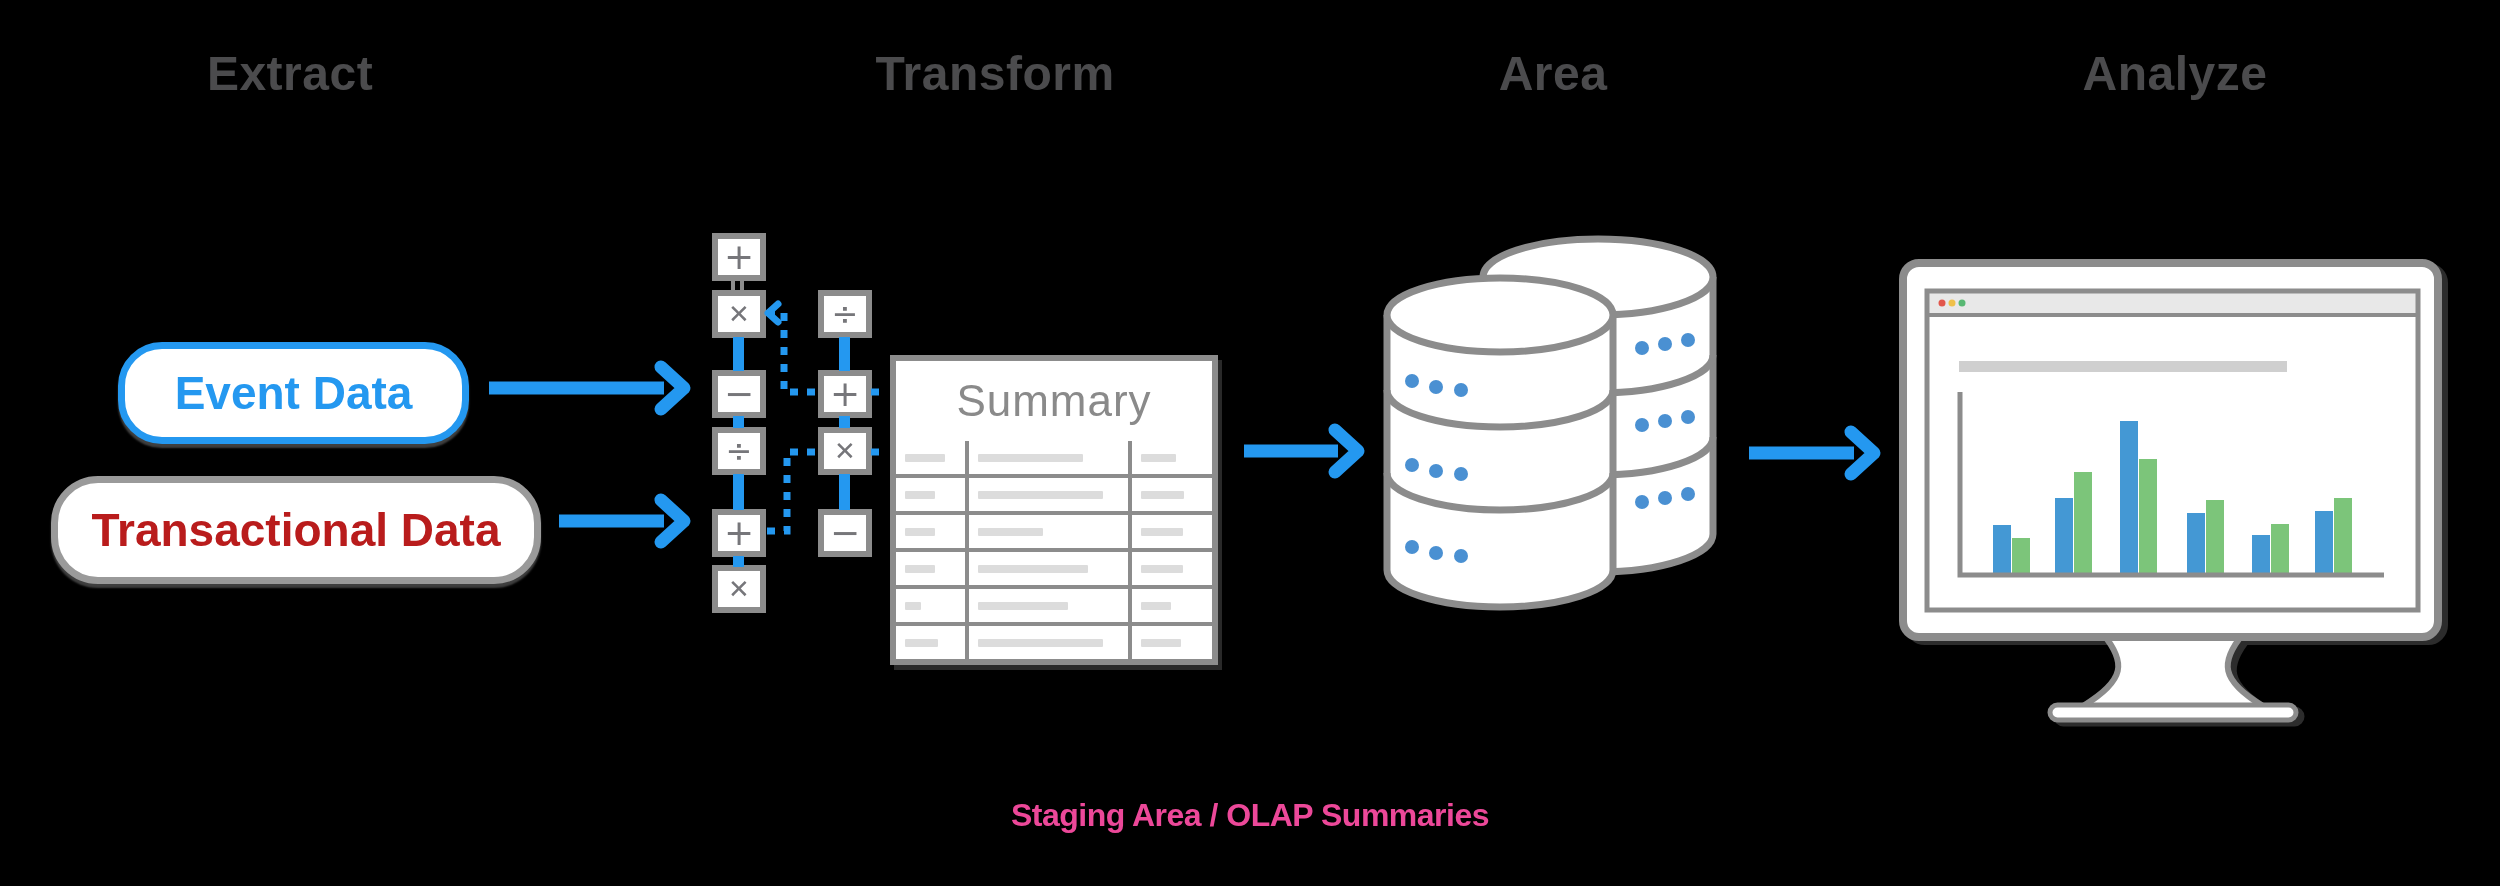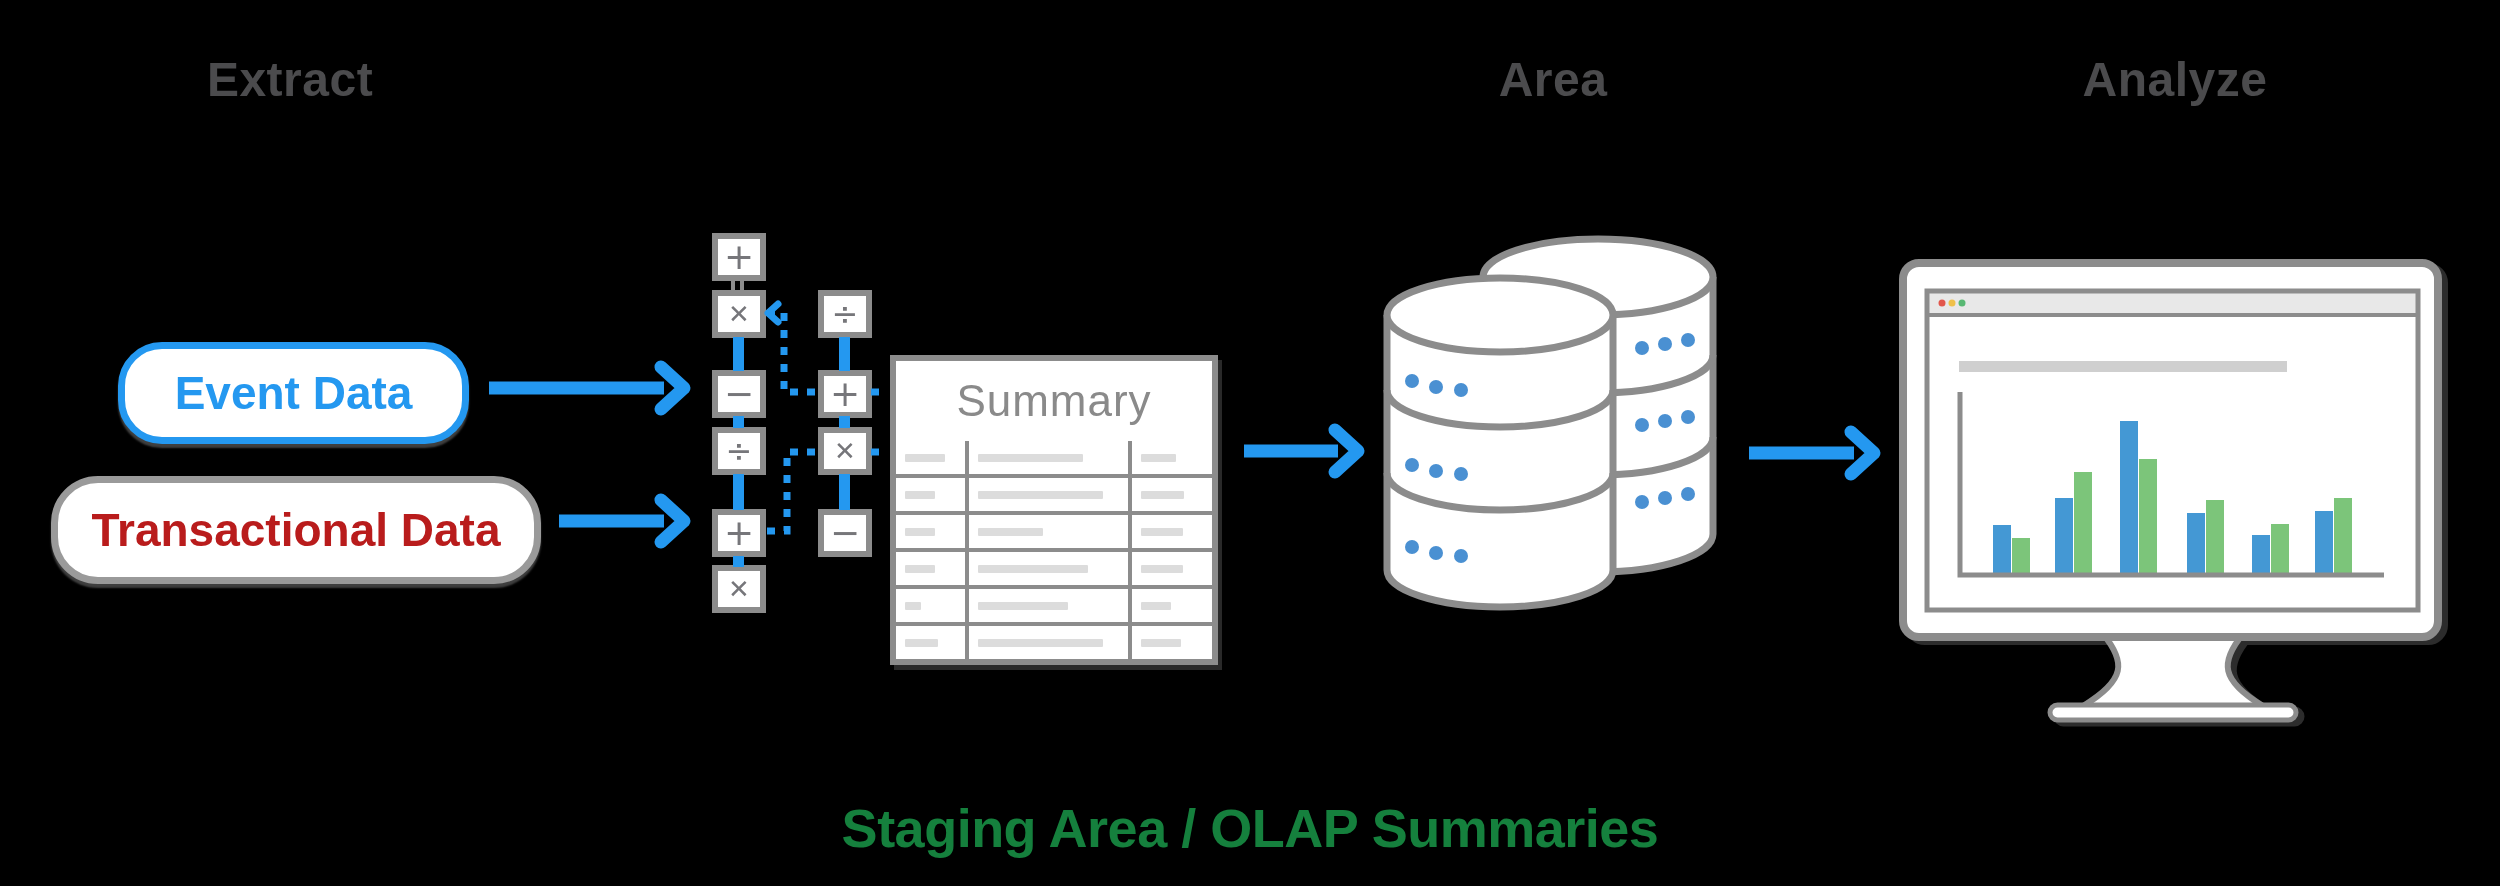--- a/index.html
+++ b/index.html
@@ -1,21 +1,21 @@
 <!DOCTYPE html>
 <html style="--accent_blue: #2498f0; --chart_blue: #4498d4; --chart_green: #7cc57a; --db_dot_blue: #4a90d2; --dark_gray: #4b4b4d; --mid_gray: #8c8c8c; --light_gray: #dcdcdc; --browser_bar_gray: #e8e8e8; --window_dot_red: #e2574c; --window_dot_yellow: #efc04a; --window_dot_green: #58b873;"><head>
 <meta charset="utf-8">
 <style>
   html,body{margin:0;padding:0;background:#000;}
   .canvas{
     position:relative;width:2500px;height:886px;background:#000;overflow:hidden;
     font-family:"Liberation Sans",sans-serif;
   }
   .stage-label{
-    position:absolute;top:52px;transform:translateX(-50%);
+    position:absolute;top:46px;transform:translateX(-50%);
     font-size:48px;font-weight:bold;letter-spacing:.5px;color:var(--dark_gray,#4b4b4d);
     white-space:nowrap;
   }
   .pill{
     position:absolute;background:#fff;display:flex;align-items:center;justify-content:center;
     font-size:46px;font-weight:600;white-space:nowrap;
     box-shadow:0 4px 2px rgba(115,115,115,.55);
   }
   .pill.event{
     left:118px;top:342px;width:337px;height:88px;border-radius:44px;
@@ -40,30 +40,31 @@
     background:#fff;height:80px;display:flex;align-items:center;justify-content:center;
     font-size:44px;color:#8a8a8a;letter-spacing:1px;margin-bottom:0;
   }
   .summary-grid{
     display:grid;grid-template-columns:69px 159px 80px;grid-auto-rows:33px;gap:4px;
   }
   .summary-cell{background:#fff;display:flex;align-items:center;padding-left:9px;}
   .cell-bar{height:8px;background:var(--light_gray,#dcdcdc);border-radius:1px;}
   .caption{
     position:absolute;top:797px;left:1250px;transform:translateX(-50%);
-    font-size:54px;font-weight:bold;letter-spacing:-.5px;color:#15803d;white-space:nowrap;
+    font-size:32px;font-weight:bold;letter-spacing:-.5px;color:#ec4899;white-space:nowrap;
   }
   svg.overlay{position:absolute;left:0;top:0;}
 </style>
 </head>
 <body>
 
 <div class="canvas">
 
   <div class="stage-label" style="left:290px">Extract</div>
+  <div class="stage-label" style="left:995px">Transform</div>
   <div class="stage-label" style="left:1553px">Area</div>
   <div class="stage-label" style="left:2175px">Analyze</div>
 
   <div class="pill event">
     <span>Event Data</span>
   </div>
   <div class="pill transactional">
     <span>Transactional Data</span>
   </div>
 

